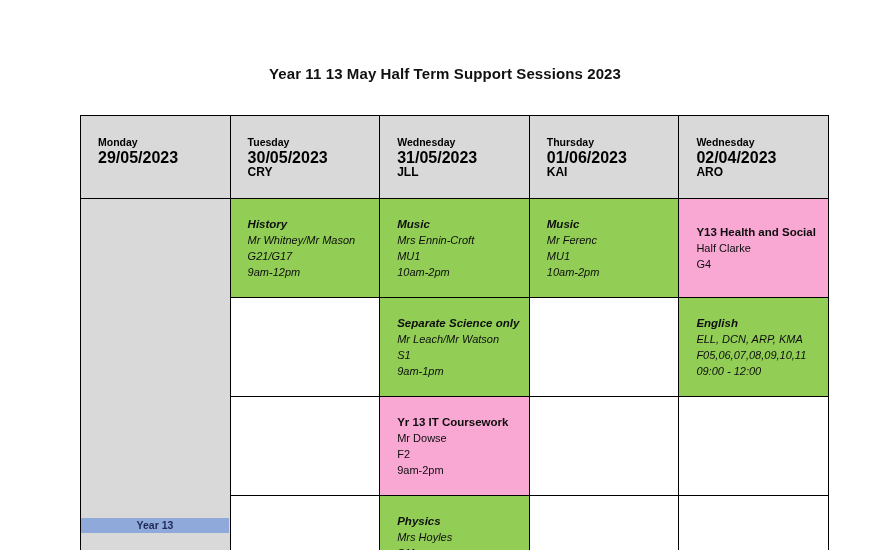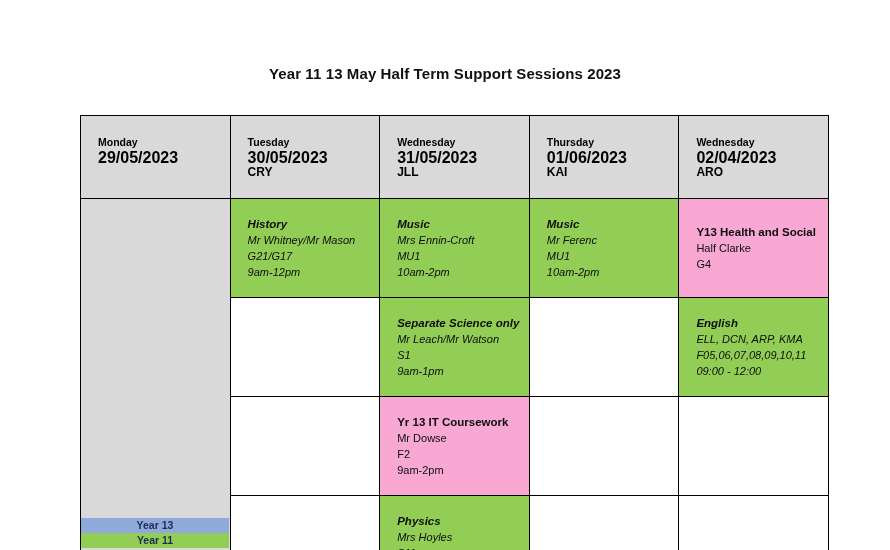--- a/index.html
+++ b/index.html
@@ -307,19 +307,16 @@
         </td>
       </tr>
     </tbody>
   </table>
 
   <table class="legend">
     <tbody>
       <tr>
         <td class="lg-13">Year 13</td>
       </tr>
-      <tr>
-        <td class="lg-11">Year 11</td>
-      </tr>
     </tbody>
   </table>
 
 </div>
 
 </body></html>

